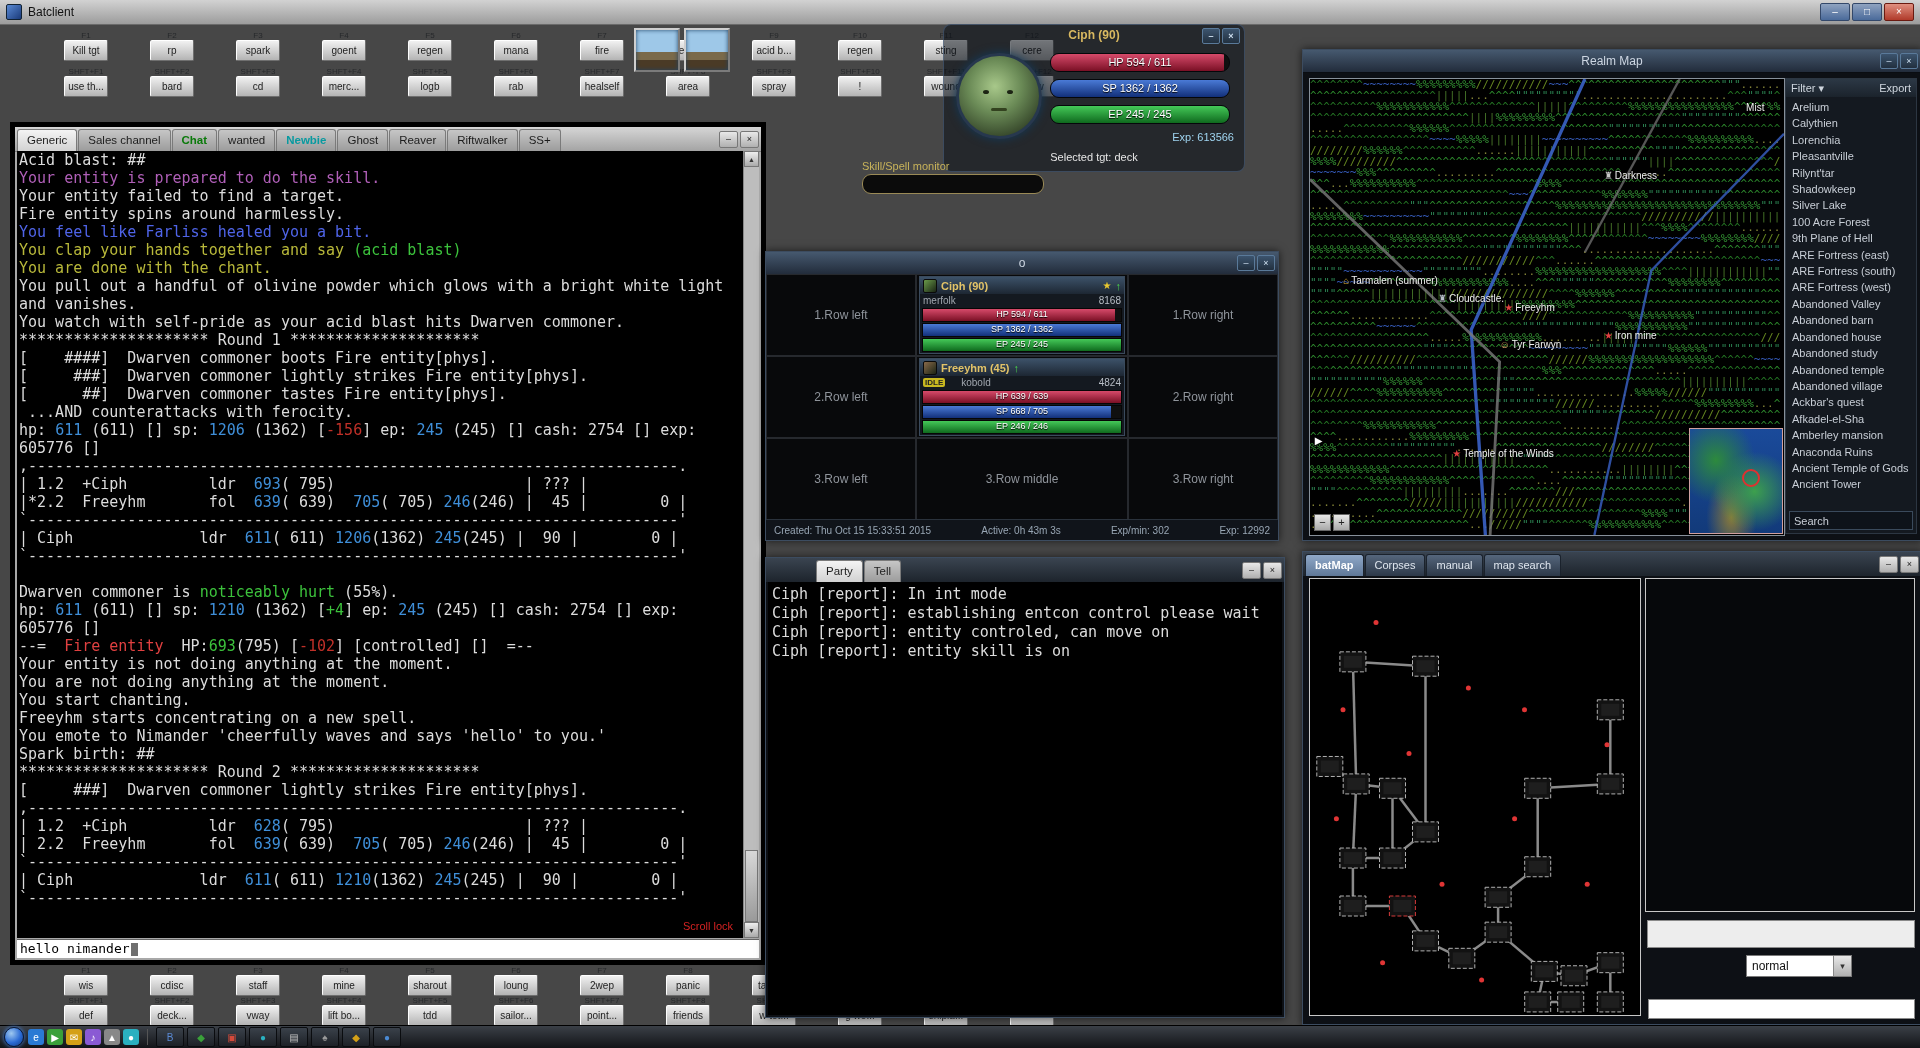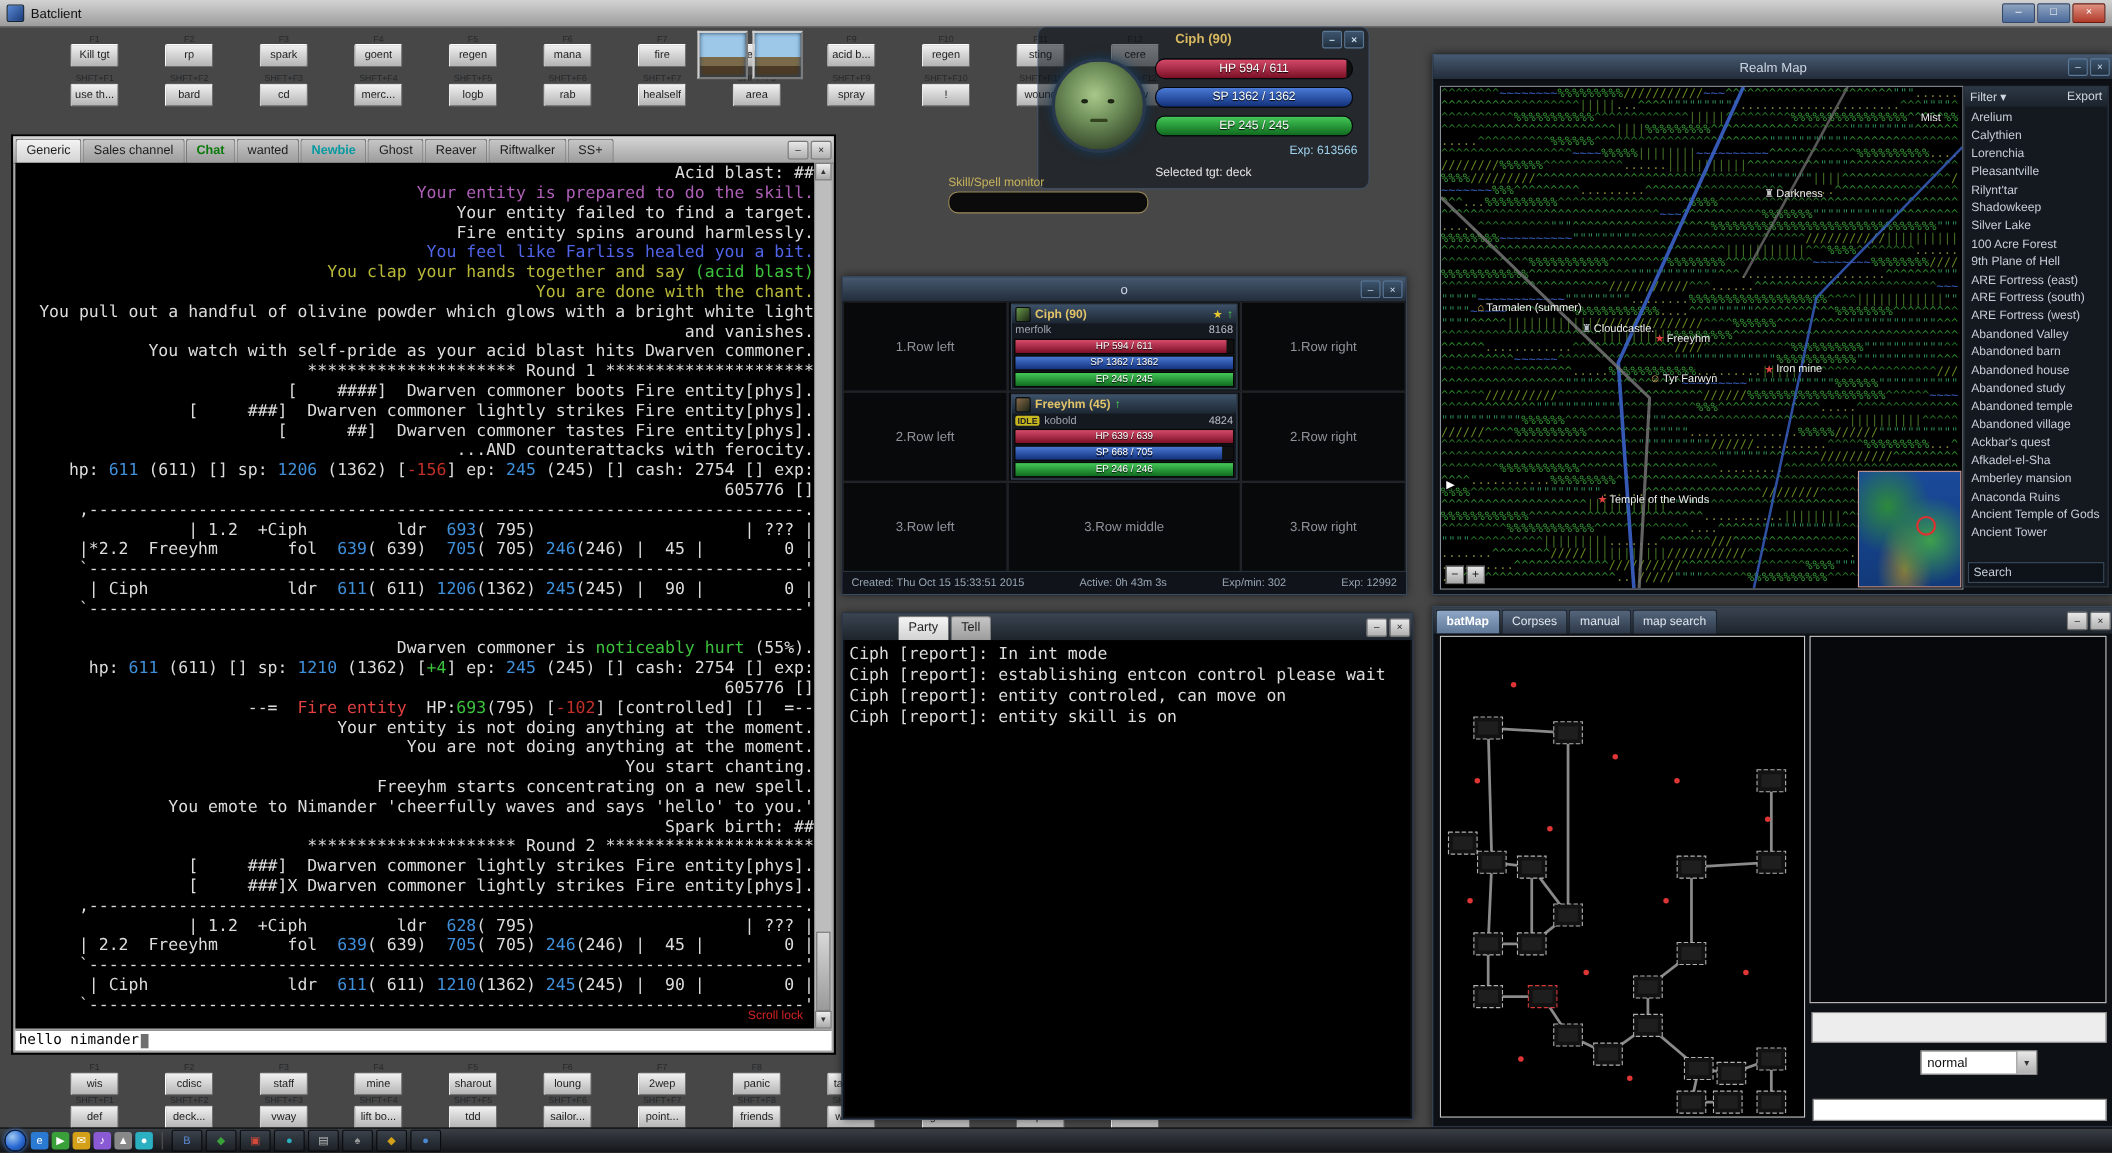--- a/index.html
+++ b/index.html
@@ -45,21 +45,21 @@
   .cbar .fill{position:absolute;top:0;bottom:0;left:0;}
   .cbar .txt{position:relative;z-index:1;display:block;text-align:center;font-size:11px;line-height:16px;color:#fff;text-shadow:0 1px 1px #000;}
   .hpf{background:linear-gradient(#d64a6a,#7a1025);} .spf{background:linear-gradient(#4a7ad6,#12307a);} .epf{background:linear-gradient(#44c858,#0f6a1e);}
   .exp-txt{position:absolute;right:10px;top:106px;color:#9fd4f0;font-size:11px;}
   .seltgt{position:absolute;left:0;right:0;top:126px;text-align:center;color:#e6e6e6;font-size:11px;}
 
   .skill-label{position:absolute;left:862px;top:160px;color:#c8b35a;font-size:11px;}
   .skill-bar{position:absolute;left:862px;top:174px;width:180px;height:18px;border:1px solid #9a8a56;border-radius:9px;background:#0b0b0b;}
 
   
-  .main-win{position:absolute;left:10px;top:122px;width:746px;height:833px;background:#a8a8a8;border:2px solid #000000;text-align:right;}
+  .main-win{position:absolute;left:10px;top:122px;width:746px;height:833px;background:#a8a8a8;border:5px solid #000000;}
   .tabstrip{position:absolute;left:0;right:0;top:0;height:24px;background:linear-gradient(#d6d6d6,#a4a4a4);
     display:flex;align-items:flex-end;padding:0 2px;border-bottom:1px solid #7a7a7a;}
   .tab{padding:0 9px;height:21px;line-height:21px;font-size:11.5px;color:#1d1d1d;background:linear-gradient(#c6c6c6,#9c9c9c);
     border:1px solid #7a7a7a;border-bottom:none;border-radius:3px 3px 0 0;margin-right:1px;white-space:nowrap;}
   .tab.sel{background:linear-gradient(#f4f4f4,#d2d2d2);}
   .tab.green{color:#0a7a0a;font-weight:bold;}
   .tab.cyan{color:#089aa0;font-weight:bold;}
   .strip-btns{margin-left:auto;display:flex;gap:2px;padding-bottom:3px;}
   .sbtn{width:17px;height:15px;background:linear-gradient(#e8e8e8,#b0b0b0);border:1px solid #777;font-size:9px;line-height:9px;
     color:#222;display:flex;align-items:center;justify-content:center;border-radius:2px;}
@@ -79,21 +79,21 @@
 
   
   .pgrid{position:absolute;left:0;right:0;top:22px;bottom:20px;display:grid;grid-template-columns:150px 1fr 150px;grid-template-rows:1fr 1fr 1fr;background:#08090b;}
   .pcell{border:1px solid #26292e;color:#8f949b;font-size:12px;display:flex;align-items:center;justify-content:center;}
   .mcard{width:204px;background:#141920;border:1px solid #3a4a5c;font-size:10px;}
   .mhead{height:17px;background:linear-gradient(#3c5168,#1d2733);display:flex;align-items:center;padding:0 3px;gap:4px;}
   .mport{width:12px;height:12px;border:1px solid #0a0a0a;border-radius:2px;}
   .mname{color:#e2c368;font-size:11px;font-weight:bold;}
   .mico{margin-left:auto;color:#e8c830;font-size:10px;}
   .marrow{color:#4ad44a;font-size:11px;}
-  .mrace{display:flex;align-items:center;gap:4px;padding:1px 3px;color:#a0a6ae;}
+  .mrace{display:flex;align-items:center;gap:16px;padding:1px 3px;color:#a0a6ae;}
   .idle{background:#c8b820;color:#222;font-size:8px;font-weight:bold;padding:0 2px;border-radius:2px;}
   .mscore{margin-left:auto;color:#b8bec6;}
   .pbar{position:relative;height:12px;margin:1px 2px;border:1px solid #060606;overflow:hidden;background:#101010;}
   .pbar .fill{position:absolute;top:0;bottom:0;left:0;}
   .pbar .txt{position:relative;z-index:1;display:block;text-align:center;font-size:9px;line-height:10px;color:#fff;text-shadow:0 1px 1px #000;}
   .pstatus{position:absolute;left:0;right:0;bottom:0;height:20px;background:#10141a;border-top:1px solid #2a323c;color:#98a6b4;
     font-size:10px;display:flex;align-items:center;justify-content:space-between;padding:0 8px;}
 
   
   .rstrip{position:absolute;left:0;right:0;top:0;height:24px;background:linear-gradient(#3a4450,#1d242c);display:flex;align-items:flex-end;padding:0 2px;}
@@ -347,21 +347,20 @@
         <div class="tl"><span class="t-w">605776 []</span></div>
         <div class="tl"><span class="t-w">--=  </span><span class="t-r">Fire entity</span><span class="t-w">  HP:</span><span class="t-g">693</span><span class="t-w">(795) [</span><span class="t-rd">-102</span><span class="t-w">] [controlled] []  =--</span></div>
         <div class="tl"><span class="t-w">Your entity is not doing anything at the moment.</span></div>
         <div class="tl"><span class="t-w">You are not doing anything at the moment.</span></div>
         <div class="tl"><span class="t-w">You start chanting.</span></div>
         <div class="tl"><span class="t-w">Freeyhm starts concentrating on a new spell.</span></div>
         <div class="tl"><span class="t-w">You emote to Nimander 'cheerfully waves and says 'hello' to you.'</span></div>
         <div class="tl"><span class="t-w">Spark birth: ##</span></div>
         <div class="tl"><span class="t-w">********************* Round 2 *********************</span></div>
         <div class="tl"><span class="t-w">[     ###]  Dwarven commoner lightly strikes Fire entity[phys].</span></div>
-        <div class="tl"><span class="t-w">[     ###]X Dwarven commoner lightly strikes Fire entity[phys].</span></div>
         <div class="tl"><span class="t-w">,------------------------------------------------------------------------.</span></div>
         <div class="tl"><span class="t-w">| 1.2  +Ciph         ldr  </span><span class="t-c">628</span><span class="t-w">( 795)                     | ??? |</span></div>
         <div class="tl"><span class="t-w">| 2.2  Freeyhm       fol  </span><span class="t-c">639</span><span class="t-w">( 639)  </span><span class="t-c">705</span><span class="t-w">( 705) </span><span class="t-c">246</span><span class="t-w">(246) |  45 |        0 |</span></div>
         <div class="tl"><span class="t-w">`------------------------------------------------------------------------'</span></div>
         <div class="tl"><span class="t-w">| Ciph              ldr  </span><span class="t-c">611</span><span class="t-w">( 611) </span><span class="t-c">1210</span><span class="t-w">(1362) </span><span class="t-c">245</span><span class="t-w">(245) |  90 |        0 |</span></div>
         <div class="tl"><span class="t-w">`------------------------------------------------------------------------'</span></div>
       </div>
     <div class="scroll-lock">Scroll lock</div>
     <div class="vscroll">
       <span class="varrow" style="top:0;">▲</span>

